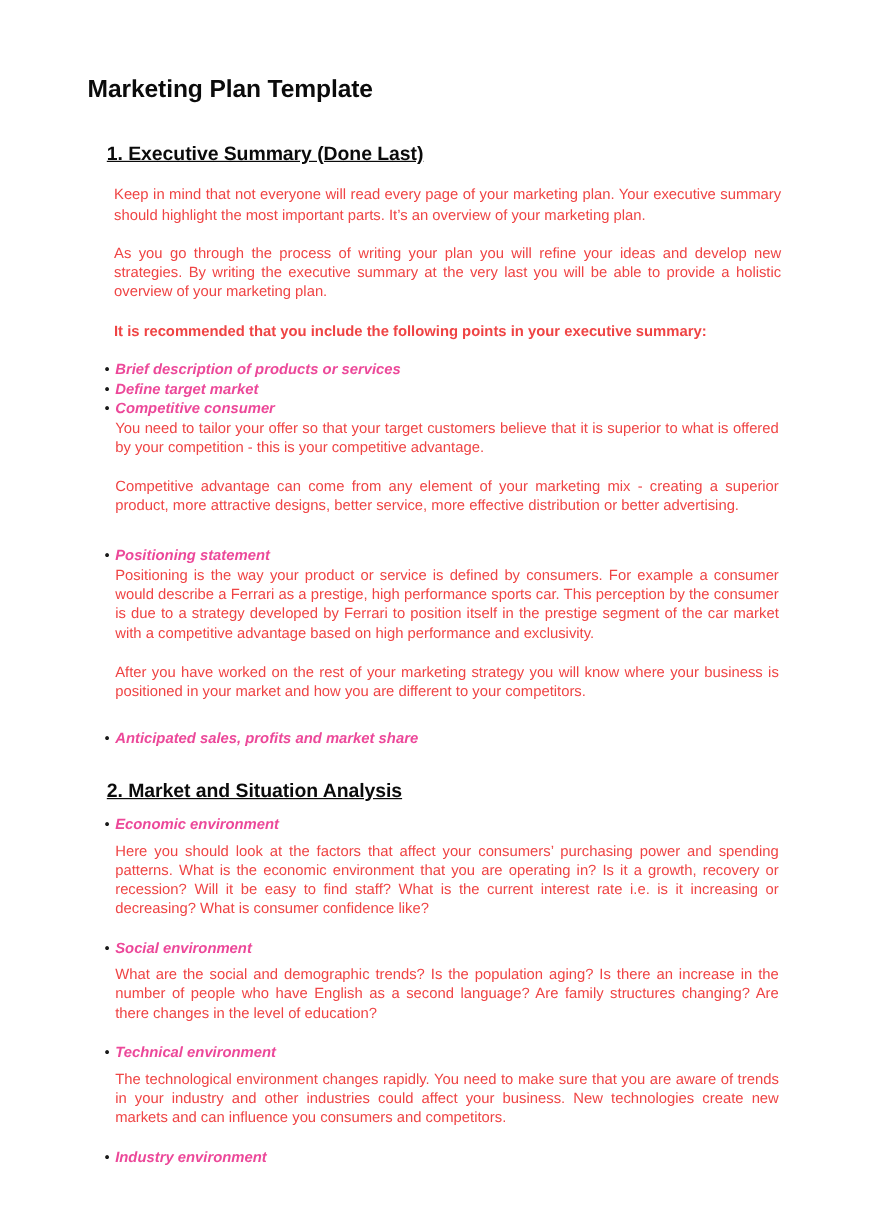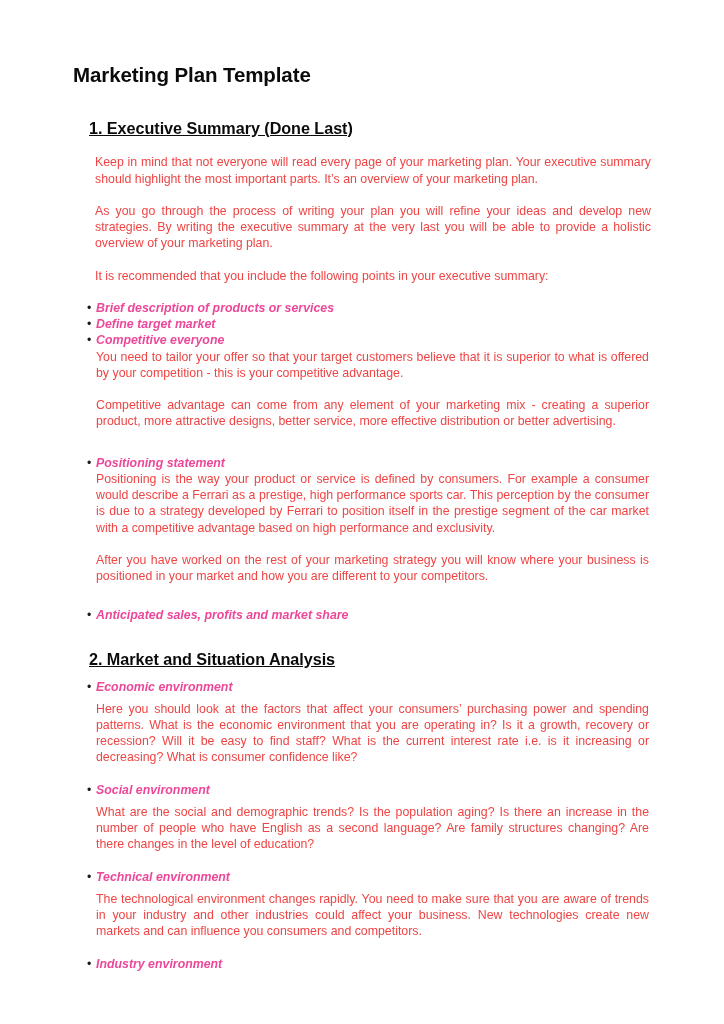--- a/index.html
+++ b/index.html
@@ -55,21 +55,21 @@
   }
   p.para {
     font-size: 12.35px;
     line-height: 16.2px;
     margin: 0 0 16.2px 0;
     color: #ef4444;
     text-align: justify;
     -webkit-hyphens: none;
     hyphens: none;
   }
-  p.para.left { text-align: left; }
+  p.para.left { text-align: left; font-weight: bold; }
   p.para.tight { margin-bottom: 0; }
 
   
   ul.bullets {
     list-style: none;
     margin: 0;
     padding: 0;
   }
   ul.bullets > li {
     position: relative;
@@ -127,21 +127,21 @@
         <span class="bullet-label">Brief description of products or services</span>
       </li>
 
       <li>
         <span class="bullet-dot">•</span>
         <span class="bullet-label">Define target market</span>
       </li>
 
       <li>
         <span class="bullet-dot">•</span>
-        <span class="bullet-label">Competitive everyone</span>
+        <span class="bullet-label">Competitive consumer</span>
         <div class="sub">
           <p class="para">You need to tailor your offer so that your target customers believe that it is superior to what is offered by your competition - this is your competitive advantage.</p>
           <p class="para">Competitive advantage can come from any element of your marketing mix - creating a superior product, more attractive designs, better service, more effective distribution or better advertising.</p>
         </div>
       </li>
 
       <div class="gap-9"></div>
 
       <li>
         <span class="bullet-dot">•</span>

